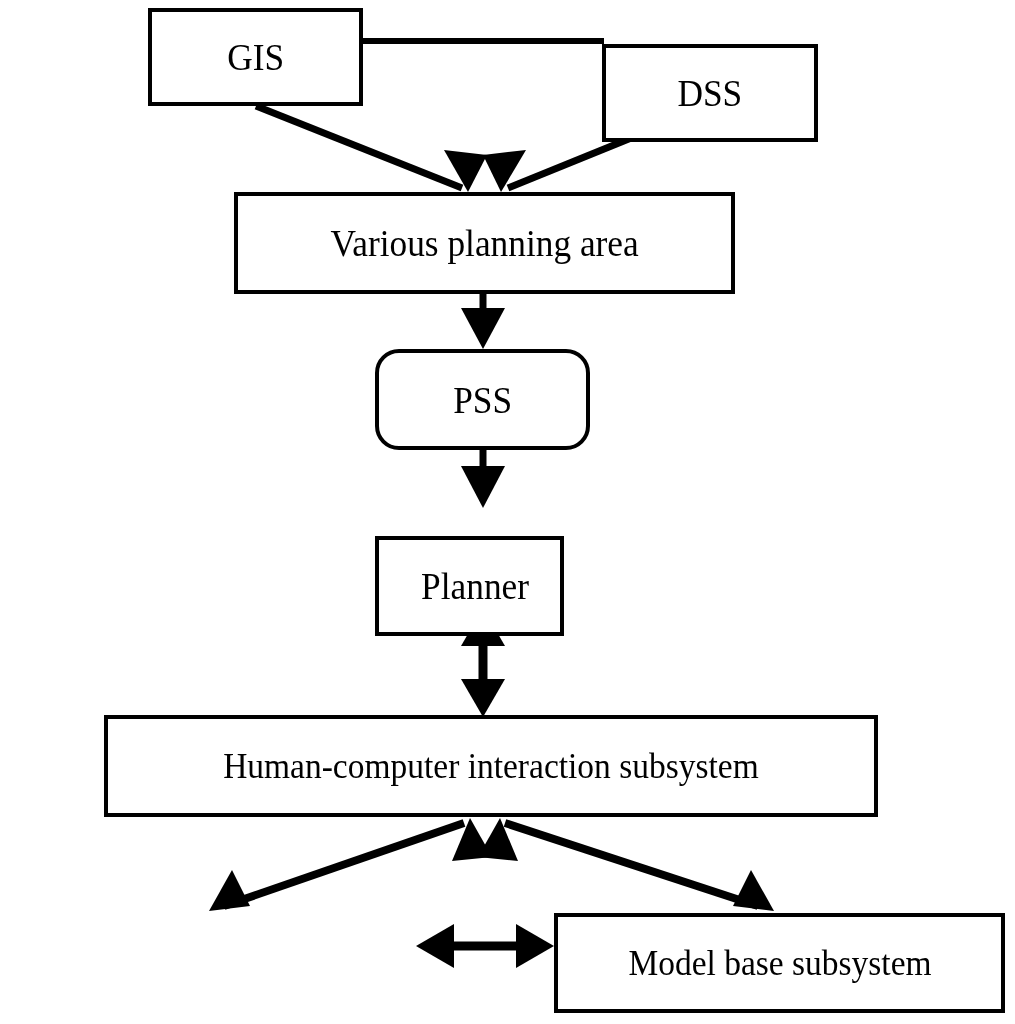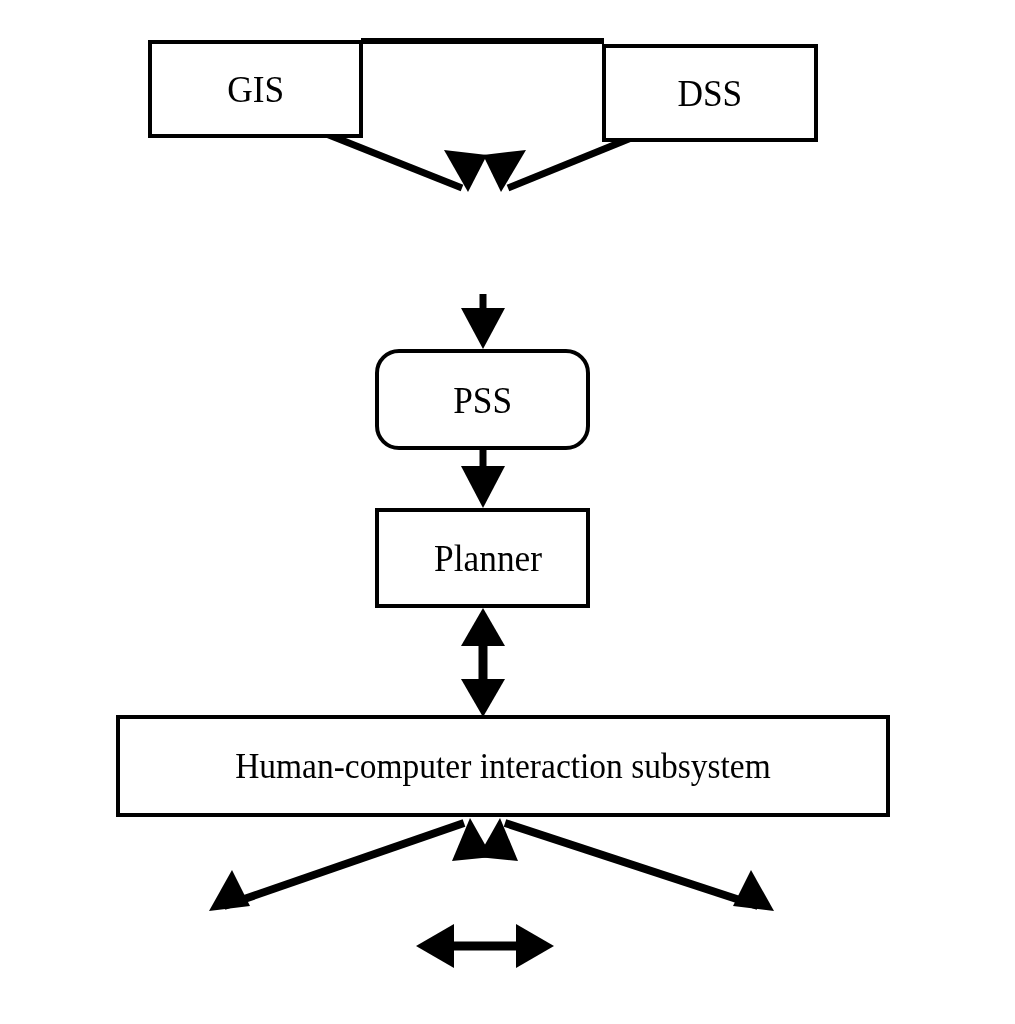--- a/index.html
+++ b/index.html
@@ -76,36 +76,42 @@
 
     <line x1="505" y1="823" x2="758" y2="906" stroke="#000" stroke-width="8"></line>
     <polygon points="500,818 478,857 518,861" fill="#000"></polygon>
     <polygon points="774,911 733,906 751,870" fill="#000"></polygon>
 
     <line x1="440" y1="946" x2="530" y2="946" stroke="#000" stroke-width="9"></line>
     <polygon points="416,946 454,924 454,968" fill="#000"></polygon>
     <polygon points="554,946 516,924 516,968" fill="#000"></polygon>
   </svg>
 
-  <div class="node-box" style="left:148px; top:8px; width:215px; height:98px;margin-top:32px;">
+  <div class="node-box" style="left:148px; top:8px; width:215px; height:98px;">
     <span class="node-label size-lg">GIS</span>
   </div>
 
   <div class="node-box" style="left:602px; top:8px; width:216px; height:98px;margin-top:36px;">
     <span class="node-label size-lg">DSS</span>
   </div>
 
+  <div class="node-box" style="left:234px; top:192px; width:501px; height:102px;">
+    <span class="node-label size-lg">Various planning area</span>
+  </div>
 
   <div class="node-box" style="left:375px; top:349px; width:215px; height:101px;border-radius:24px;">
     <span class="node-label size-lg">PSS</span>
   </div>
 
-  <div class="node-box" style="left:375px; top:508px; width:215px; height:100px;padding-left:12px;">
+  <div class="node-box" style="left:375px; top:536px; width:189px; height:100px;padding-left:12px;">
     <span class="node-label size-lg">Planner</span>
   </div>
 
-  <div class="node-box" style="left:116px; top:715px; width:774px; height:102px;">
+  <div class="node-box" style="left:104px; top:715px; width:774px; height:102px;">
     <span class="node-label size-md">Human-computer interaction subsystem</span>
   </div>
 
 
+  <div class="node-box" style="left:554px; top:913px; width:451px; height:100px;">
+    <span class="node-label size-md">Model base subsystem</span>
+  </div>
 
 </div>
 
 </body></html>

